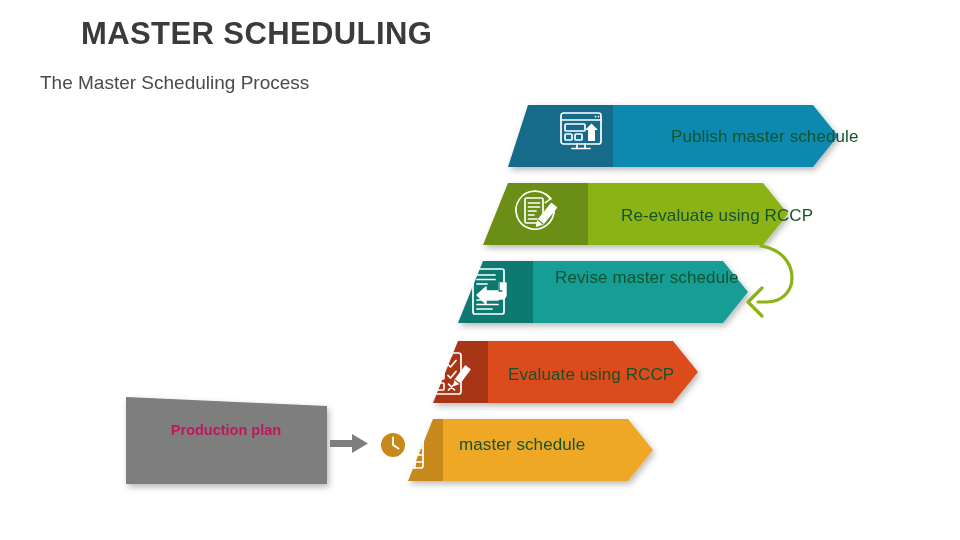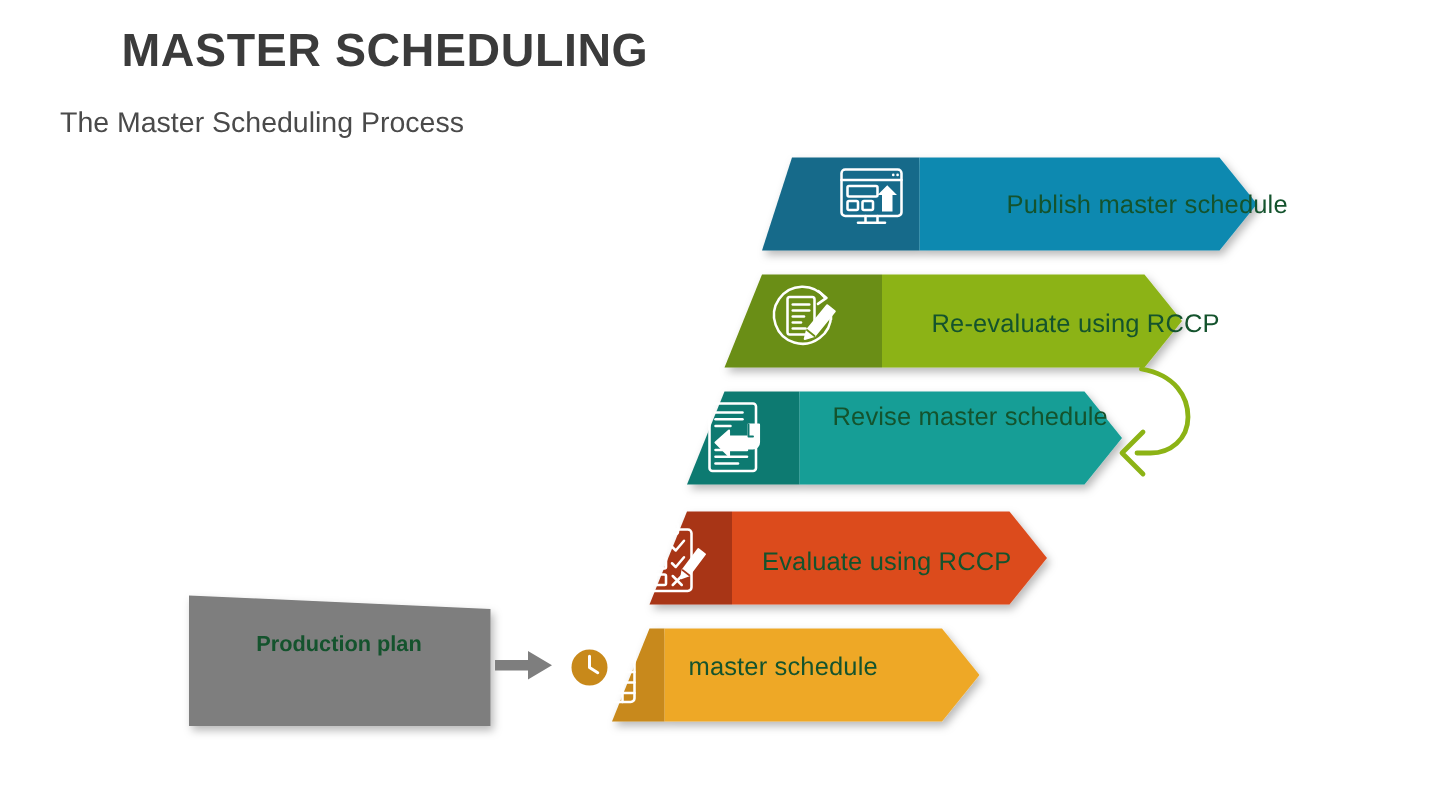--- a/index.html
+++ b/index.html
@@ -23,21 +23,21 @@
 
   
   svg.canvas{position:absolute;left:0;top:0;width:960px;height:540px;}
 
   
   .band-label{
     position:absolute;color:#14532d;font-size:17px;font-weight:400;
     line-height:1.35;letter-spacing:.1px;
   }
   .gray-label{
-    position:absolute;color:#14532d;font-size:14.5px;font-weight:bold;
+    position:absolute;color:#be185d;font-size:14.5px;font-weight:bold;
     line-height:1.4;text-align:center;width:200px;
   }
 </style>
 </head>
 <body>
 
 <div id="stage">
 
   <div class="title">MASTER SCHEDULING</div>
   <div class="subtitle">The Master Scheduling Process</div>

